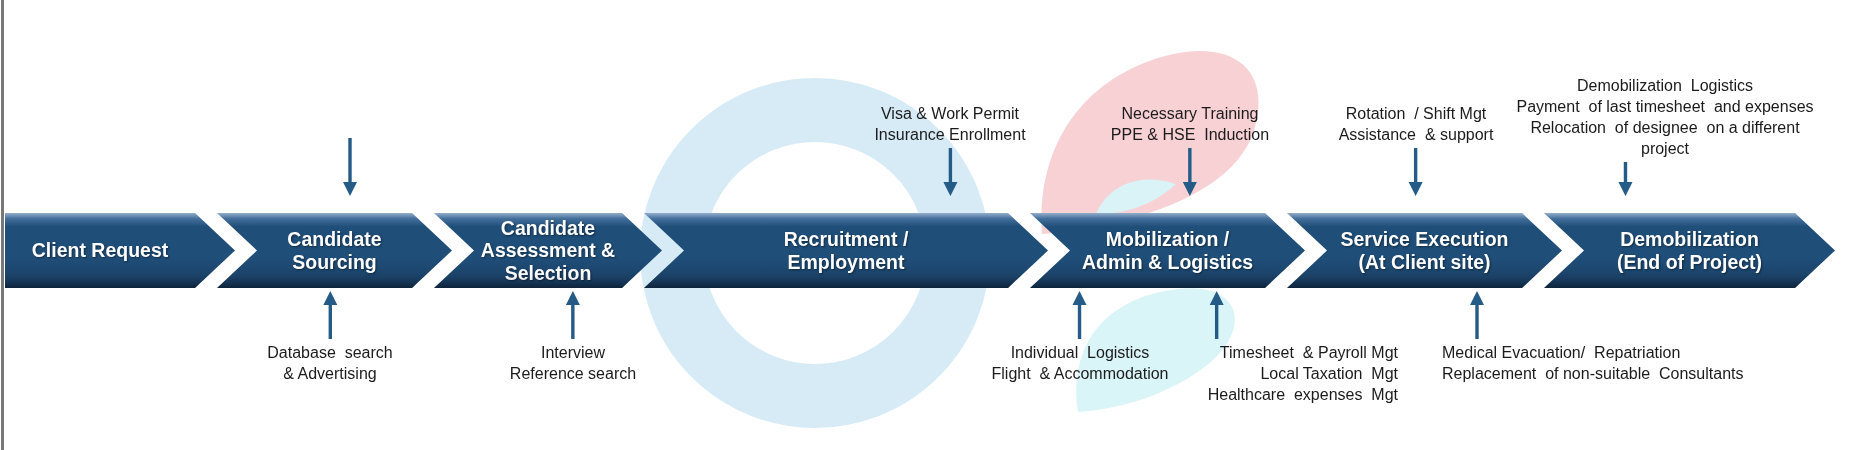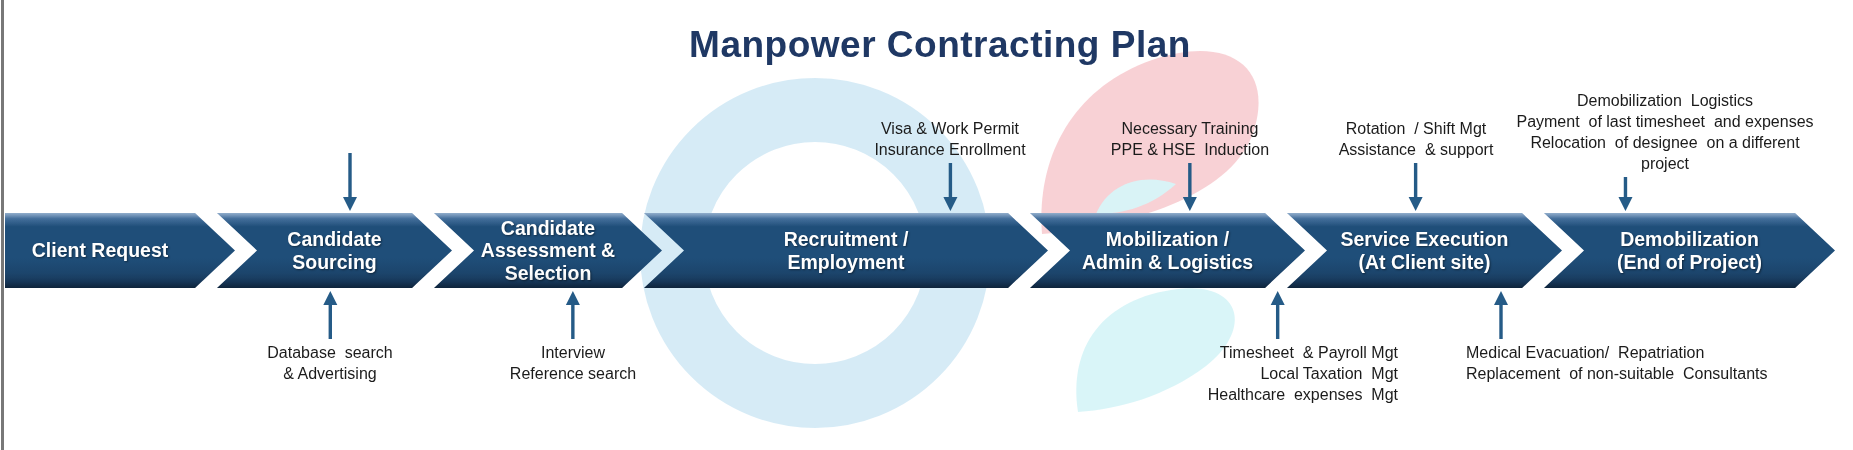--- a/index.html
+++ b/index.html
@@ -45,43 +45,42 @@
       linear-gradient(0deg, rgba(0,0,0,0.30) 0px, rgba(0,0,0,0.10) 6px, rgba(0,0,0,0) 15px);
   }
 
   
   .ann{
     position:absolute;z-index:3;
     display:flex;flex-direction:column;align-items:center;
     color:#1b1b1b;font-size:16px;line-height:1.32;text-align:center;
   }
   .ann .ann-text{white-space:pre;}
-  .ann-top{bottom:239px;transform:translateX(-50%);}
+  .ann-top{bottom:254px;transform:translateX(-50%);}
   .ann-top .ann-text{margin-bottom:3px;}
   .ann-bottom{top:291px;transform:translateX(-50%);}
   .ann-bottom .ann-text{margin-top:3px;}
-  .ann-bottom.anchor-right{transform:translateX(-100%);align-items:center;text-align:right;}
-  .ann-bottom.anchor-left{transform:none;align-items:flex-start;text-align:left;margin-left:24px;}
+  .ann-bottom.anchor-right{transform:translateX(-100%);align-items:flex-start;text-align:right;}
+  .ann-bottom.anchor-left{transform:none;align-items:flex-start;text-align:left;}
   .arr{flex:0 0 auto;}
 </style>
 </head>
 <body>
 
 <div class="canvas">
 
   <svg class="watermark" width="1853" height="450" viewBox="0 0 1853 450" aria-hidden="true">
     <circle cx="815" cy="253" r="143" fill="none" stroke="#CFE7F4" stroke-width="64" opacity="0.85"></circle>
     <path d="M1042,234 C1036,158 1072,88 1152,60 C1232,33 1276,70 1252,136 C1228,196 1132,226 1042,234 Z" fill="#F7CCD0" opacity="0.9"></path>
     <path d="M1078,412 C1068,348 1102,298 1178,289 C1243,282 1252,330 1206,366 C1166,396 1120,409 1078,412 Z" fill="#D7F4F8" opacity="0.95"></path>
     <path d="M1096,214 C1108,184 1142,172 1176,184 C1152,206 1124,214 1096,214 Z" fill="#D7F4F8" opacity="0.95"></path>
   </svg>
 
   <div class="left-border"></div>
 
-  <div class="page-title">Manpower Contracting Plan</div>
 
   <div>
     <div class="chev first" style="left:5px;width:230px"><span>Client Request</span></div>
     <div class="chev" style="left:217px;width:235px"><span>Candidate
 Sourcing</span></div>
     <div class="chev" style="left:434px;width:228px"><span>Candidate
 Assessment &amp;
 Selection</span></div>
     <div class="chev" style="left:644px;width:404px"><span>Recruitment /
 Employment</span></div>
@@ -143,20 +142,28 @@
 &amp; Advertising</div>
   </div>
   <div class="ann ann-bottom" style="left:573px">
     <svg class="arr" width="18" height="48" viewBox="0 0 18 48">
         <polygon points="2,14 16,14 9,0" fill="#255B87"></polygon>
         <rect x="7.3" y="12" width="3.4" height="36" fill="#255B87"></rect>
       </svg>
     <div class="ann-text">Interview
 Reference search</div>
   </div>
+  <div class="ann ann-bottom" style="left:1080px">
+    <svg class="arr" width="18" height="48" viewBox="0 0 18 48">
+        <polygon points="2,14 16,14 9,0" fill="#255B87"></polygon>
+        <rect x="7.3" y="12" width="3.4" height="36" fill="#255B87"></rect>
+      </svg>
+    <div class="ann-text">Individual  Logistics
+Flight  &amp; Accommodation</div>
+  </div>
   <div class="ann ann-bottom anchor-right" style="left:1398px">
     <svg class="arr" style="margin-right:50px" width="18" height="48" viewBox="0 0 18 48">
         <polygon points="2,14 16,14 9,0" fill="#255B87"></polygon>
         <rect x="7.3" y="12" width="3.4" height="36" fill="#255B87"></rect>
       </svg>
     <div class="ann-text">Timesheet  &amp; Payroll Mgt
 Local Taxation  Mgt
 Healthcare  expenses  Mgt</div>
   </div>
   <div class="ann ann-bottom anchor-left" style="left:1442px">

